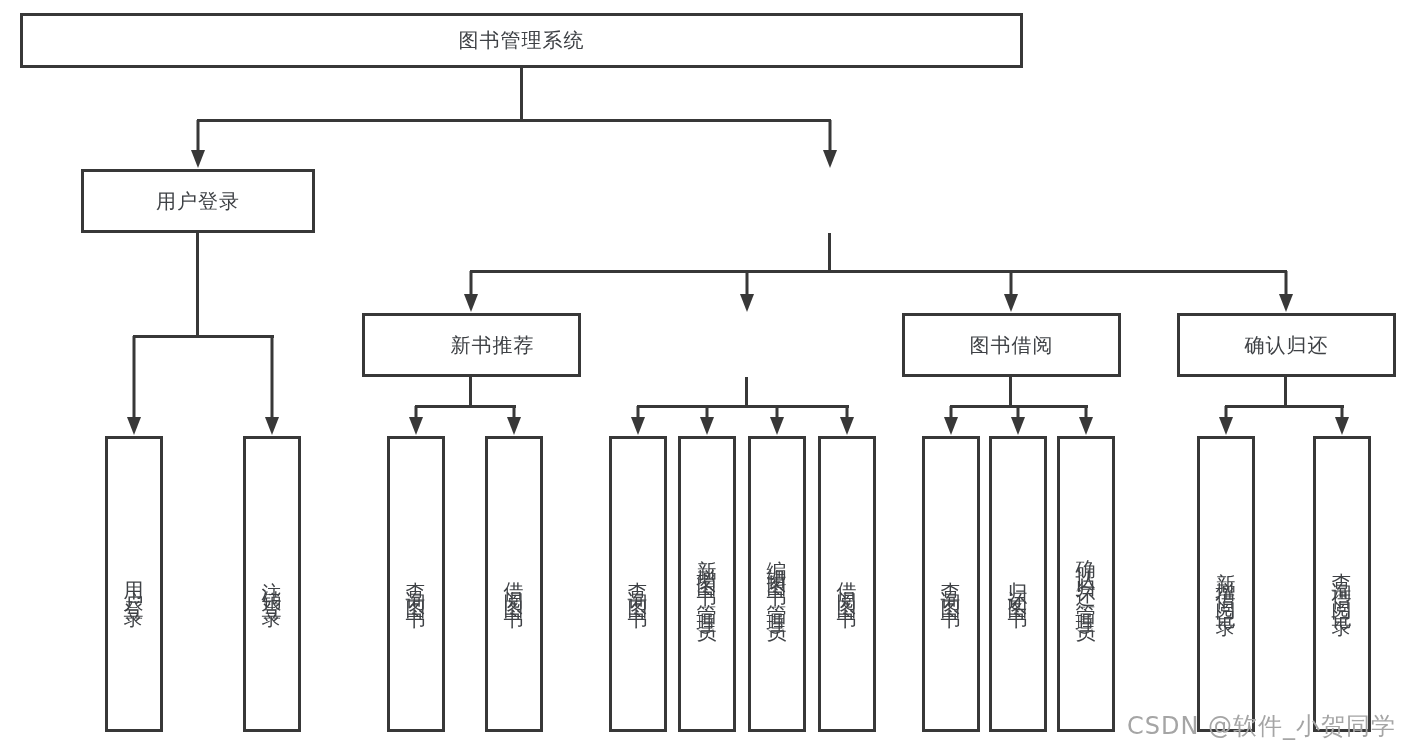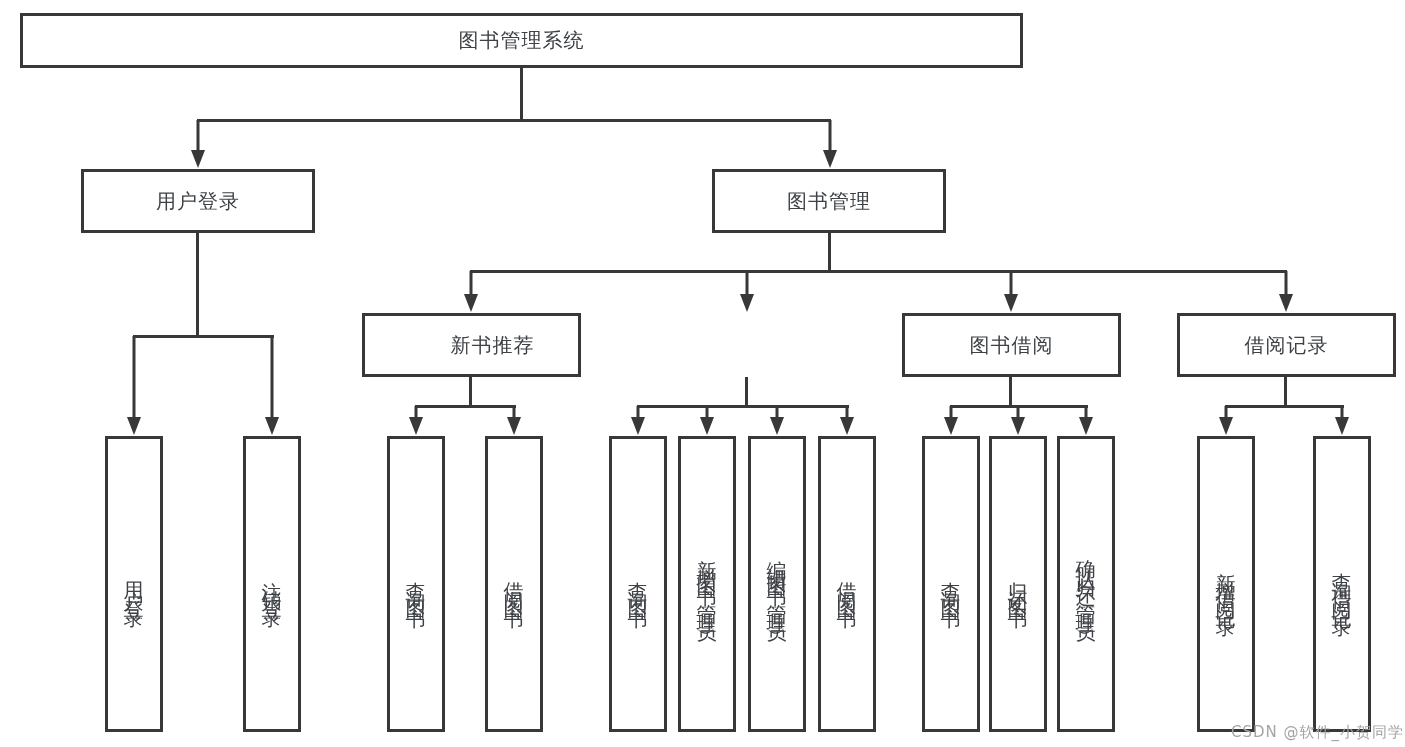--- a/index.html
+++ b/index.html
@@ -51,22 +51,22 @@
   .arrow::after{
     content:"";position:absolute;bottom:0;left:50%;
     transform:translateX(-50%);
     border-left:7px solid transparent;
     border-right:7px solid transparent;
     border-top:18px solid var(--line);
     width:0;height:0;
   }
   .watermark{
     position:absolute;
-    right:1px;bottom:5px;
-    font-size:15px;
+    right:9px;bottom:5px;
+    font-size:24px;
     color:var(--wm);
     letter-spacing:1px;
   }
 </style>
 </head>
 <body>
 
 <div class="canvas">
 
   <div class="box" style="left:20px;top:13px;width:1003px;height:55px;">
@@ -74,39 +74,36 @@
   </div>
 
   <div class="vline" style="left:520px;top:68px;height:53px;"></div>
   <div class="hline" style="left:197px;top:119px;width:634px;"></div>
   <div class="arrow" style="left:190px;top:120px;height:48px;"></div>
   <div class="arrow" style="left:822px;top:120px;height:48px;"></div>
 
   <div class="box" style="left:81px;top:169px;width:234px;height:64px;">
     <span>用户登录</span>
   </div>
-  <div class="box" style="left:712px;top:169px;width:234px;height:64px;">
-    <span>图书管理</span>
-  </div>
 
   <div class="vline" style="left:828px;top:233px;height:39px;"></div>
   <div class="hline" style="left:470px;top:270px;width:817px;"></div>
   <div class="arrow" style="left:463px;top:271px;height:41px;"></div>
   <div class="arrow" style="left:739px;top:271px;height:41px;"></div>
   <div class="arrow" style="left:1003px;top:271px;height:41px;"></div>
   <div class="arrow" style="left:1278px;top:271px;height:41px;"></div>
 
   <div class="box" style="left:362px;top:313px;width:219px;height:64px;padding-left:42px;">
     <span>新书推荐</span>
   </div>
   <div class="box" style="left:902px;top:313px;width:219px;height:64px;">
     <span>图书借阅</span>
   </div>
   <div class="box" style="left:1177px;top:313px;width:219px;height:64px;">
-    <span>借阅记录</span>
+    <span>确认归还</span>
   </div>
 
   <div class="vline" style="left:196px;top:233px;height:104px;"></div>
   <div class="hline" style="left:133px;top:335px;width:141px;"></div>
   <div class="arrow" style="left:126px;top:336px;height:99px;"></div>
   <div class="arrow" style="left:264px;top:336px;height:99px;"></div>
 
   <div class="vline" style="left:469px;top:377px;height:30px;"></div>
   <div class="hline" style="left:415px;top:405px;width:101px;"></div>
   <div class="arrow" style="left:408px;top:406px;height:29px;"></div>

